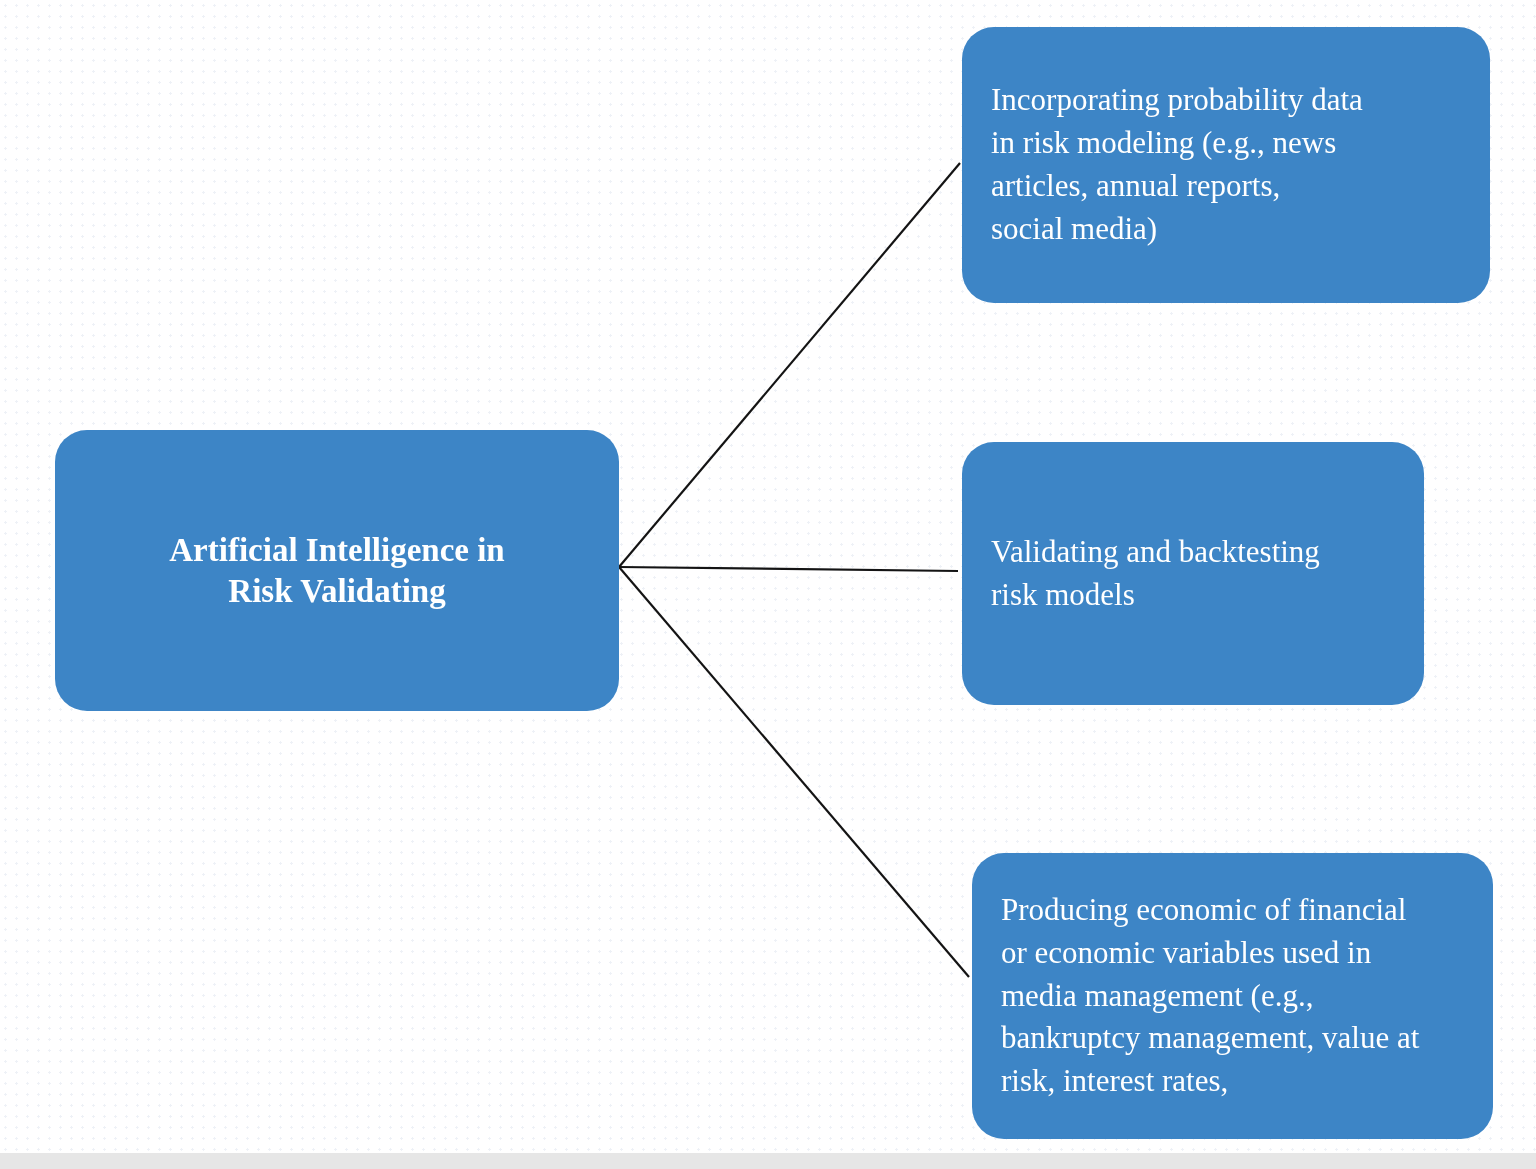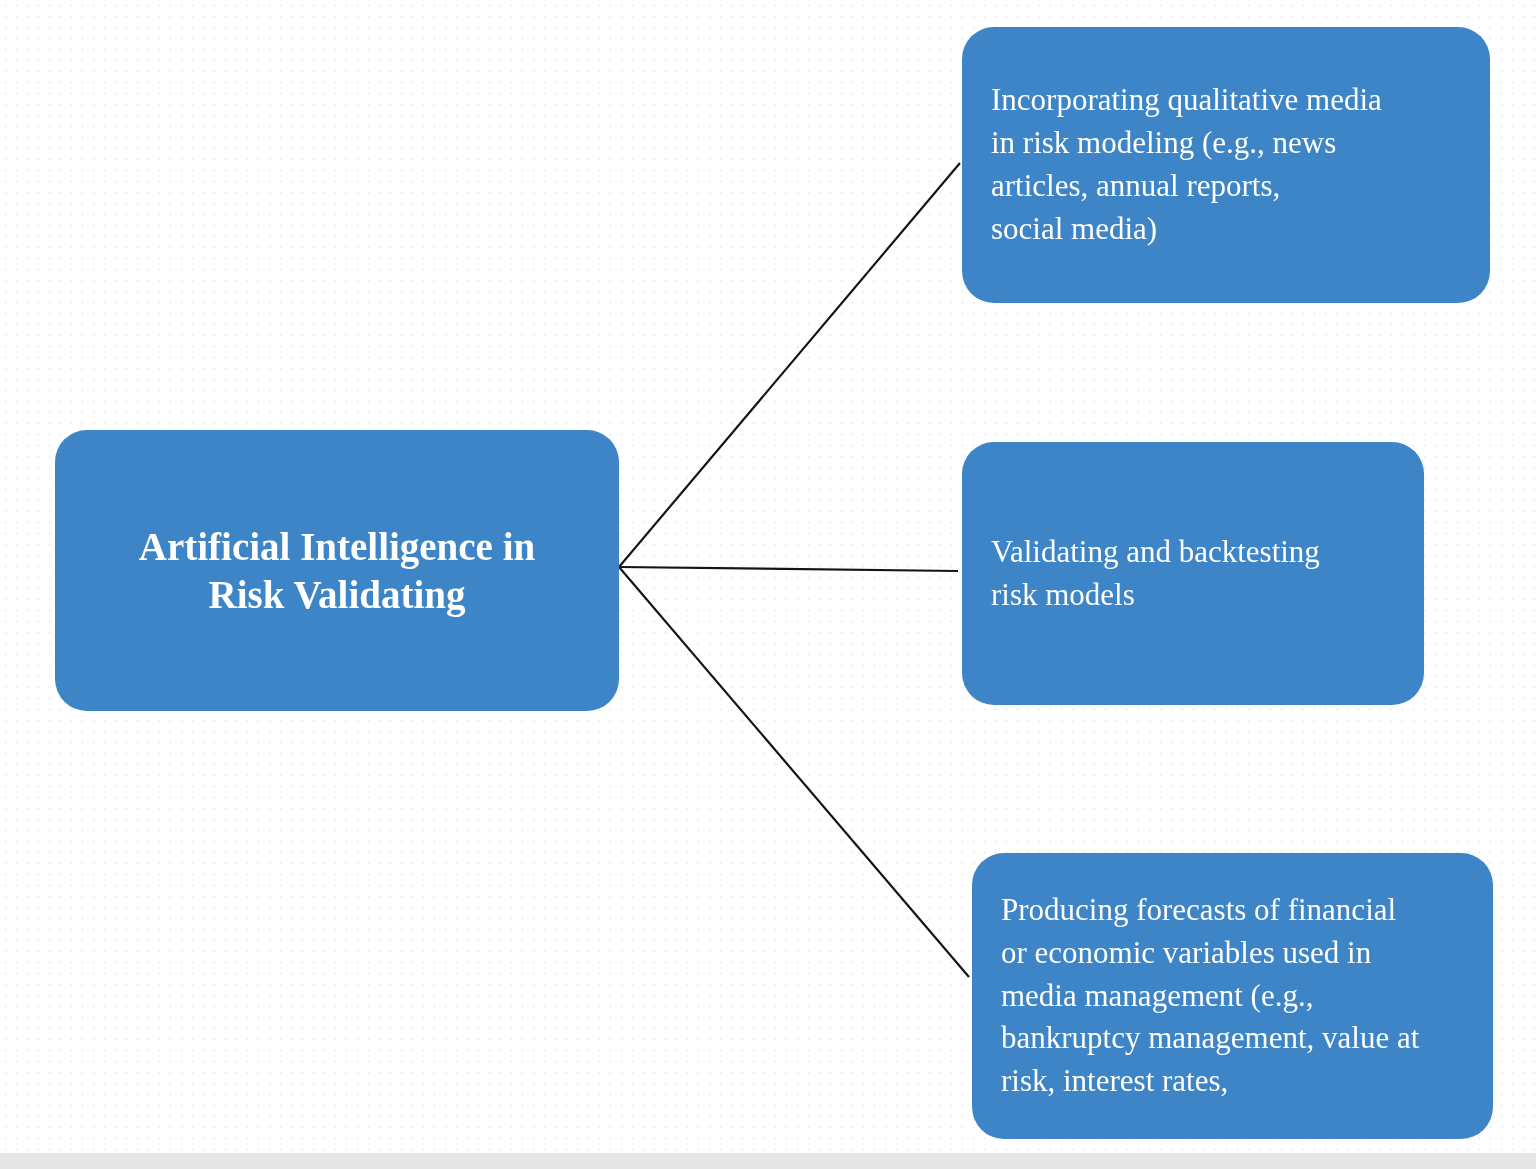--- a/index.html
+++ b/index.html
@@ -44,21 +44,21 @@
     top: 430px;
     width: 564px;
     height: 281px;
     align-items: center;
     text-align: center;
     padding: 0 20px;
   }
   .node-root .tline {
     display: block;
     font-weight: bold;
-    font-size: 39px;
+    font-size: 33px;
     line-height: 1.22;
     white-space: nowrap;
   }
   .node-branch {
     align-items: flex-start;
     text-align: left;
     padding: 0 26px 0 29px;
   }
   .node-branch .tline {
     display: block;
@@ -88,33 +88,33 @@
     <line x1="619" y1="567" x2="958" y2="571"></line>
     <line x1="619" y1="567" x2="969" y2="977"></line>
   </svg>
 
   <div class="node node-root">
     <span class="tline">Artificial Intelligence in</span>
     <span class="tline">Risk Validating</span>
   </div>
 
   <div class="node node-branch node-branch-1">
-    <span class="tline">Incorporating qualitative media</span>
+    <span class="tline">Incorporating probability data</span>
     <span class="tline">in risk modeling (e.g., news</span>
     <span class="tline">articles, annual reports,</span>
     <span class="tline">social media)</span>
   </div>
 
   <div class="node node-branch node-branch-2">
     <span class="tline">Validating and backtesting</span>
     <span class="tline">risk models</span>
   </div>
 
   <div class="node node-branch node-branch-3">
-    <span class="tline">Producing forecasts of financial</span>
+    <span class="tline">Producing economic of financial</span>
     <span class="tline">or economic variables used in</span>
     <span class="tline">media management (e.g.,</span>
     <span class="tline">bankruptcy management, value at</span>
     <span class="tline">risk, interest rates,</span>
   </div>
 
   <div class="footer-bar"></div>
 
 </div>
 

